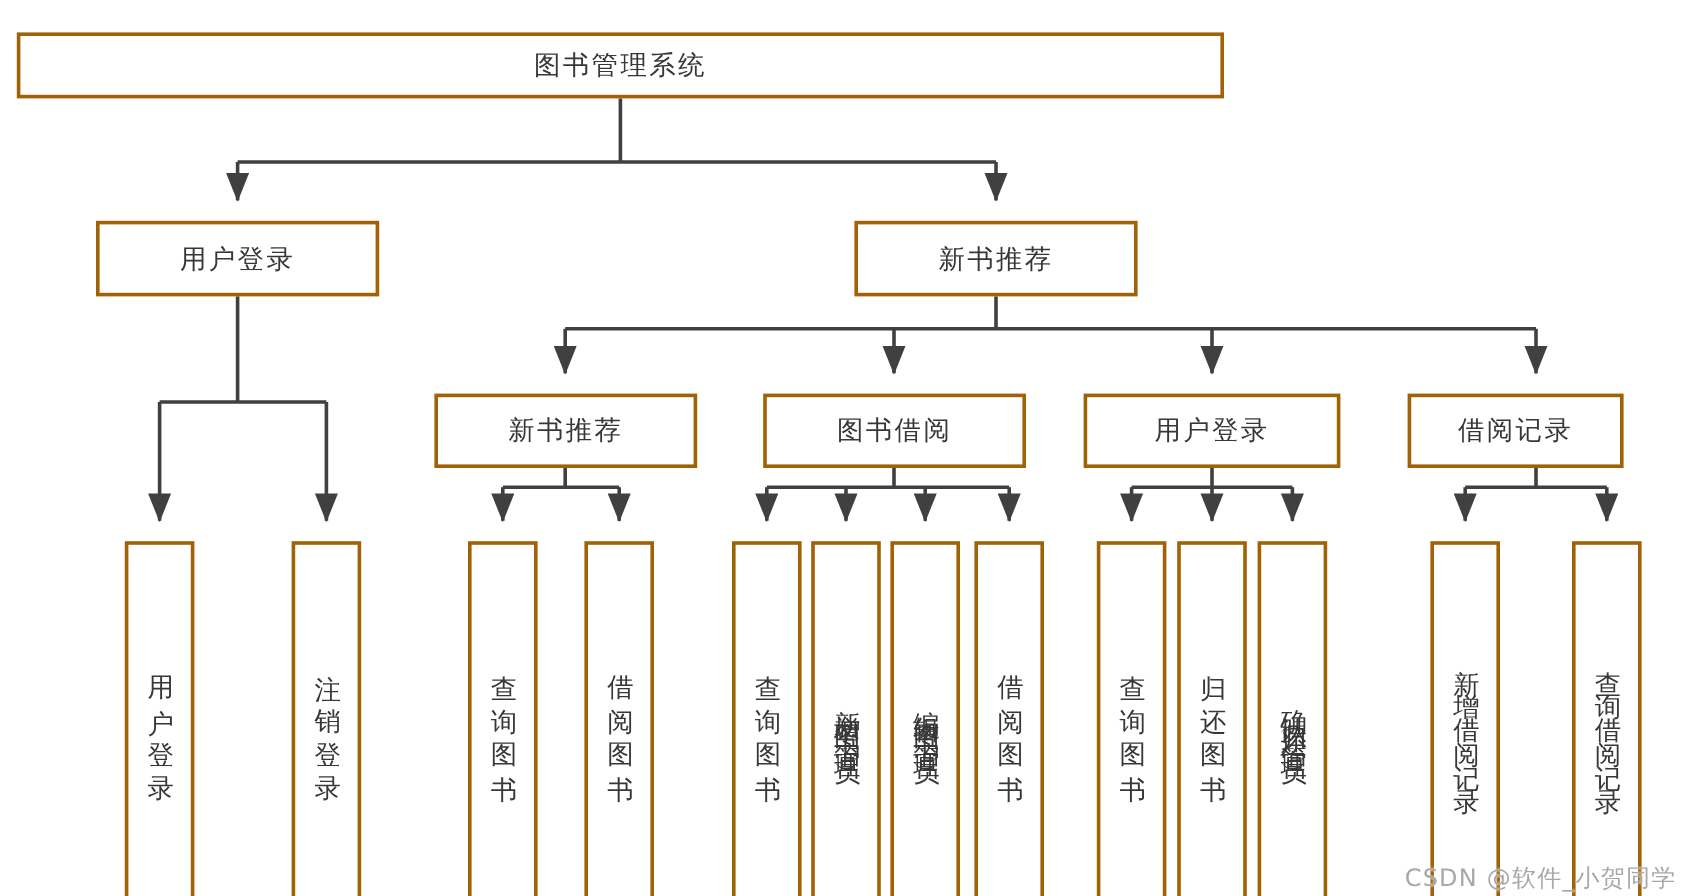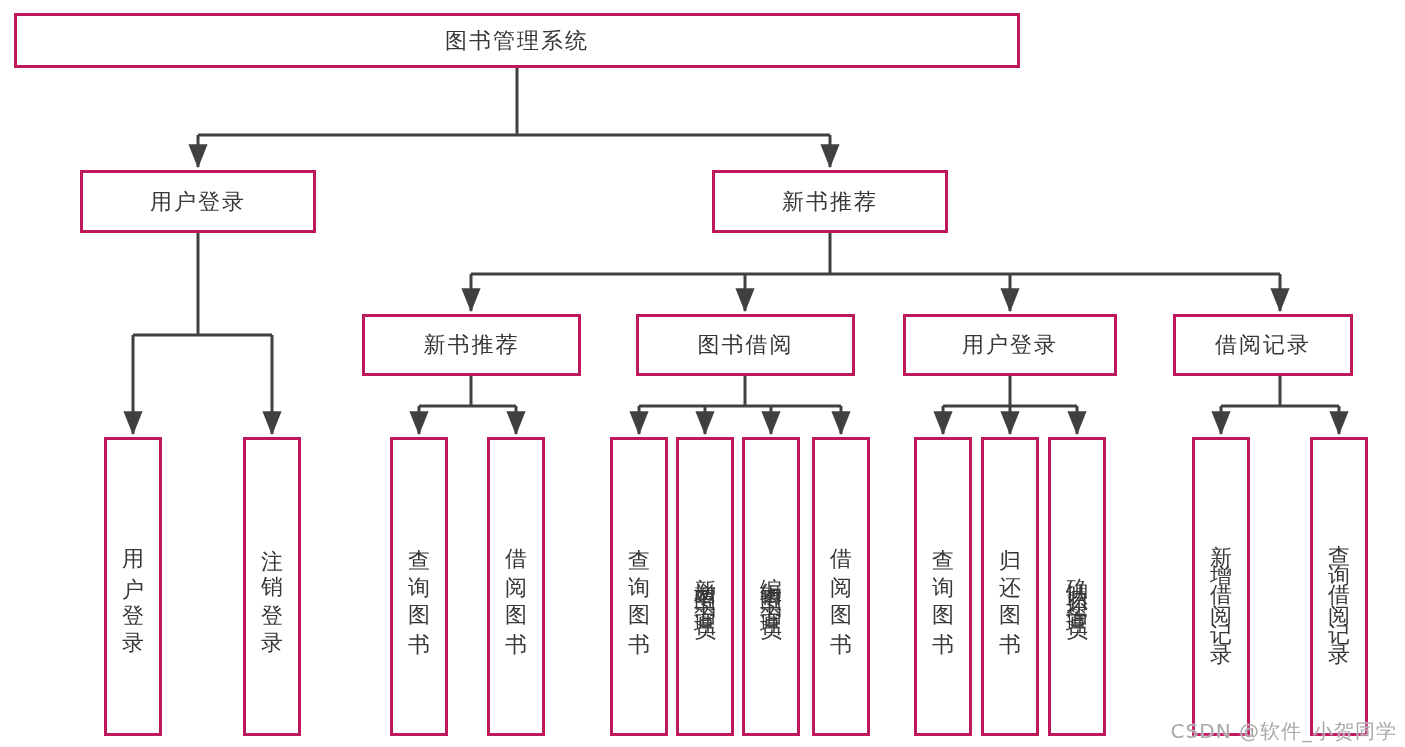--- a/index.html
+++ b/index.html
@@ -14,25 +14,26 @@
   .wires {
     position: absolute;
     left: 0; top: 0;
     width: 1405px; height: 747px;
     pointer-events: none;
   }
   .node {
     position: absolute;
     box-sizing: border-box;
     background: #ffffff;
-    border: 3px solid #be185d;
+    border: 3px solid #a16207;
     display: flex;
     align-items: center;
     justify-content: center;
     color: #373737;
+    margin-top: 14px;
   }
   .hbox .label {
     font-size: 22px;
     letter-spacing: 2px;
     white-space: nowrap;
   }
   .vbox .vlabel {
     writing-mode: vertical-rl;
     text-orientation: mixed;
     font-size: 22px;

